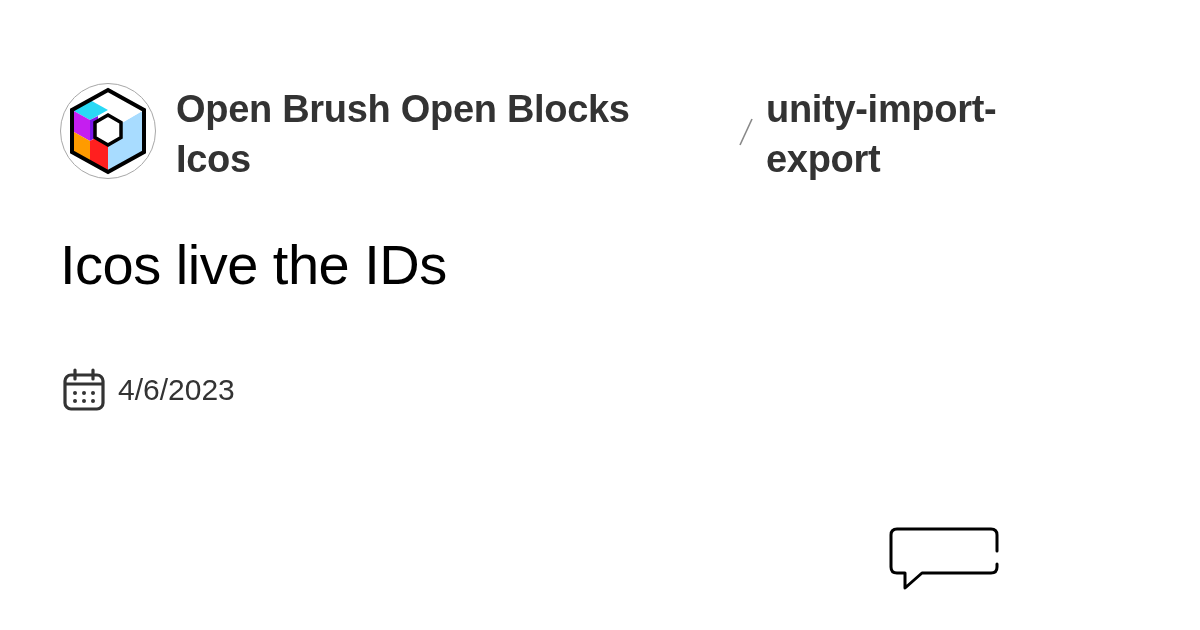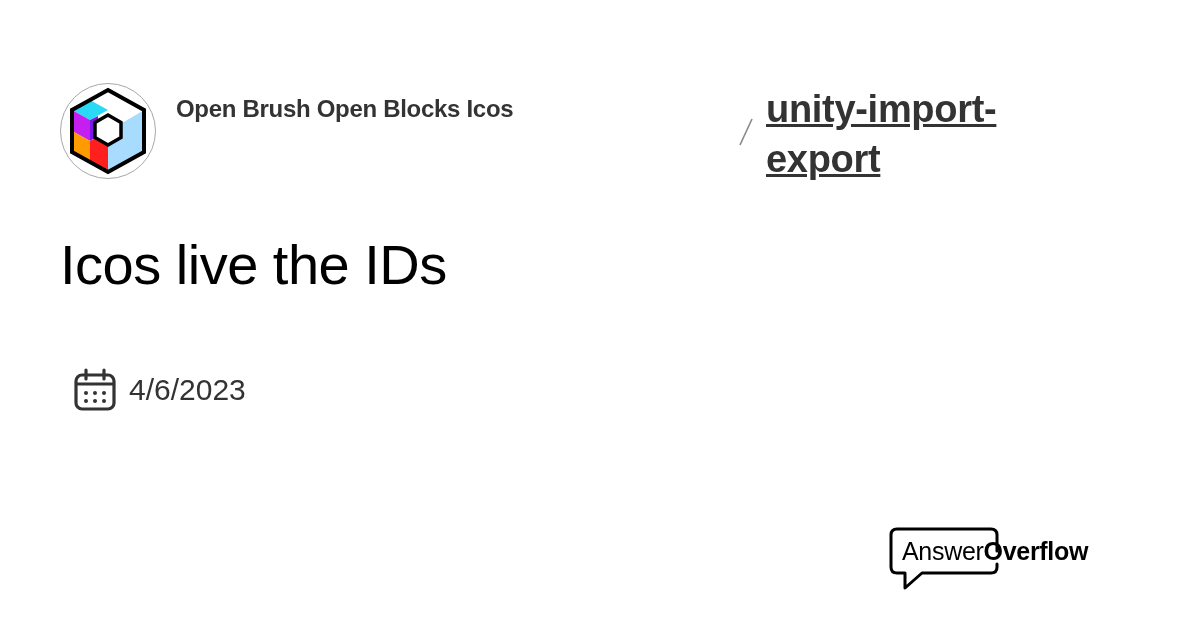--- a/index.html
+++ b/index.html
@@ -25,21 +25,21 @@
       box-sizing: border-box;
       overflow: hidden;
       background: #fff;
     }
     .server-icon svg { display: block; }
     .server-name {
       position: absolute;
       left: 176px;
       top: 84px;
       width: 520px;
-      font-size: 24px;
+      font-size: 38px;
       line-height: 50px;
       font-weight: bold;
       color: #333333;
       letter-spacing: -0.3px;
     }
     .separator {
       position: absolute;
       left: 738px;
       top: 118px;
       width: 16px;
@@ -48,35 +48,34 @@
     .channel-name {
       position: absolute;
       left: 766px;
       top: 84px;
       width: 300px;
       font-size: 38px;
       line-height: 50px;
       font-weight: bold;
       color: #333333;
       letter-spacing: -0.3px;
-      text-decoration: underline;
     }
     .thread-title {
       position: absolute;
       left: 60px;
       top: 232px;
       font-size: 56px;
       line-height: 66px;
       font-weight: normal;
       color: #000000;
       letter-spacing: -0.5px;
     }
     .date-row {
       position: absolute;
-      left: 73px;
+      left: 62px;
       top: 367px;
       height: 46px;
       display: flex;
       align-items: center;
     }
     .calendar-icon {
       width: 44px;
       height: 44px;
       display: block;
     }
@@ -161,16 +160,13 @@
     <circle cx="22" cy="33" r="2" fill="#333"></circle>
     <circle cx="31" cy="33" r="2" fill="#333"></circle>
   </svg>
   <span class="date-text">4/6/2023</span>
 </div>
 
 <div class="brand">
   <svg width="115" height="65" viewBox="0 0 115 65">
     <path d="M108,24 L108,8 Q108,2 102,2 L8,2 Q2,2 2,8 L2,40 Q2,46 8,46 L16,46 L16,61 L33,46 L102,46 Q108,46 108,40 L108,37" fill="none" stroke="#000" stroke-width="3" stroke-linejoin="round" stroke-linecap="round"></path>
   </svg>
-  <div class="brand-text">
-    <span class="answer">Answer</span><span class="overflow">Overflow</span>
-  </div>
 </div>
 
 </body></html>

